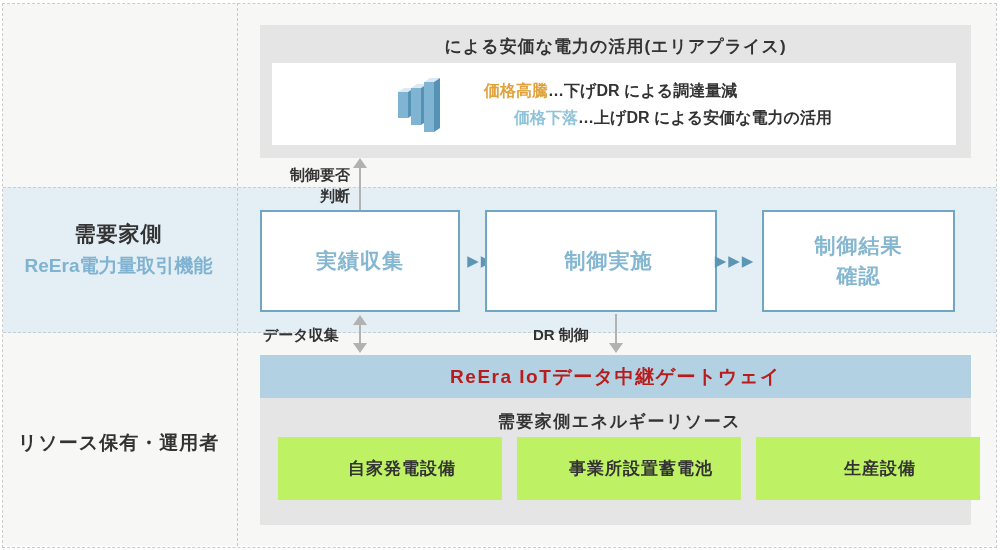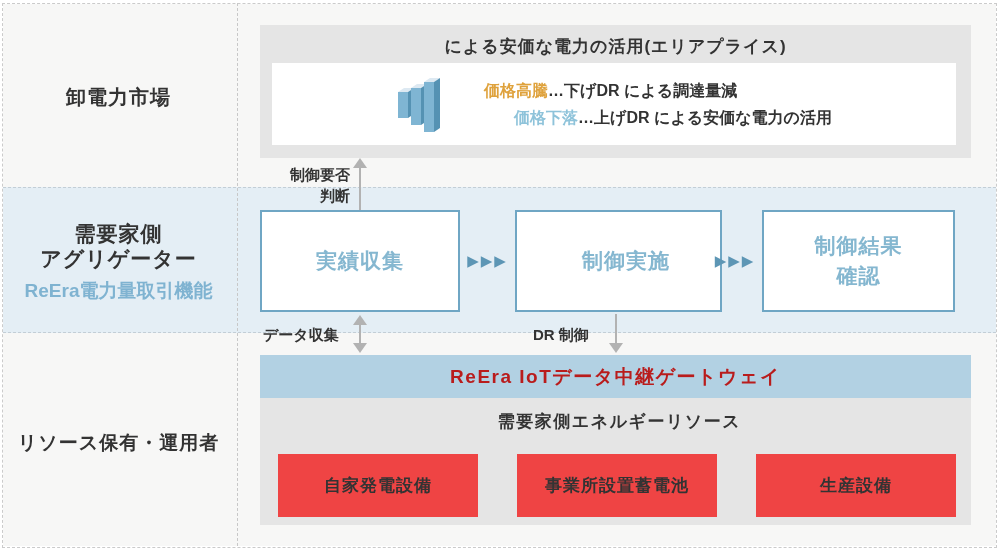--- a/index.html
+++ b/index.html
@@ -53,40 +53,38 @@
               color:var(--c-accent-blue,#5d96b5);font-size:15px;letter-spacing:2px;
               font-family:"DejaVu Sans",sans-serif;}
 
   
   .gateway{left:260px;top:355px;width:711px;height:43px;background:var(--c-gateway-blue,#b2d1e3);
            display:flex;align-items:center;justify-content:center;color:#b91c1c;
            font-size:19px;font-weight:bold;letter-spacing:1.5px;}
   .resource-panel{left:260px;top:398px;width:711px;height:127px;background:var(--c-panel-gray,#e5e5e5);}
   .resource-title{position:absolute;top:12px;left:8px;right:0;text-align:center;
                   font-size:17px;font-weight:bold;letter-spacing:1.5px;}
-  .resource-item{position:absolute;top:56px;width:200px;height:63px;background:#ef4444;
+  .resource-item{position:absolute;top:39px;width:200px;height:63px;background:#bef264;
                  display:flex;align-items:center;justify-content:center;
-                 font-size:17px;font-weight:bold;letter-spacing:1px;}
+                 font-size:17px;font-weight:bold;letter-spacing:1px;padding-left:24px;}
 </style>
 </head>
 <body>
 
 <div class="canvas">
 
   <div class="abs band-top"></div>
   <div class="abs band-mid"></div>
   <div class="abs band-bottom"></div>
   <div class="abs vsep"></div>
   <div class="abs frame"></div>
 
-  <div class="abs rowlabel lbl-market">卸電力市場</div>
 
   <div class="abs rowlabel lbl-agg">
     <span>需要家側</span><br>
-    <span>アグリゲーター</span>
     <span class="sub">ReEra電力量取引機能</span>
   </div>
 
   <div class="abs rowlabel lbl-resource">リソース保有・運用者</div>
 
   <div class="abs market-panel">
     <div class="market-title">による安価な電力の活用(エリアプライス)</div>
     <div class="market-inner">
       <svg width="48" height="64" viewBox="0 0 48 64">
 
@@ -113,21 +111,21 @@
   <div class="abs vline" style="left:359px;top:167px;height:43px;"></div>
   <div class="abs conn-label" style="left:260px;top:164px;width:90px;text-align:right;">
     <span>制御要否</span><br>
     <span>判断</span>
   </div>
 
   <div class="abs step" style="left:260px;width:200px;">
     <span>実績収集</span>
   </div>
   <div class="abs flow-arrow" style="left:460px;width:55px;">▶▶▶</div>
-  <div class="abs step" style="left:515px;width:207px;padding-left:15px;">
+  <div class="abs step" style="left:485px;width:232px;padding-left:15px;">
     <span>制御実施</span>
   </div>
   <div class="abs flow-arrow" style="left:708px;width:54px;">▶▶▶</div>
   <div class="abs step" style="left:762px;width:193px;">
     <span>制御結果</span>
     <span>確認</span>
   </div>
 
   <div class="abs tri-up" style="left:353px;top:315px;"></div>
   <div class="abs vline" style="left:359px;top:323px;height:22px;"></div>

